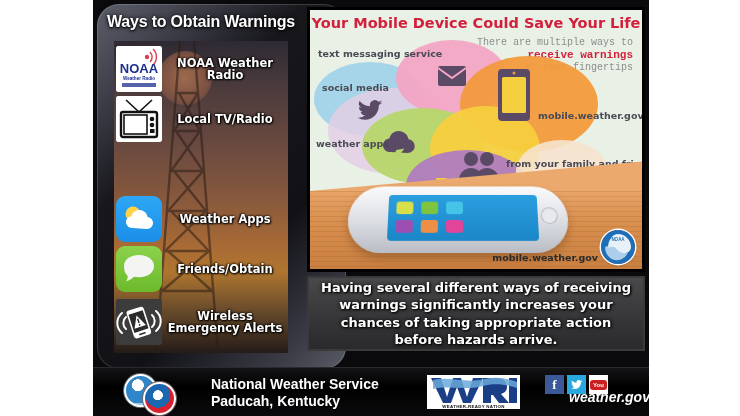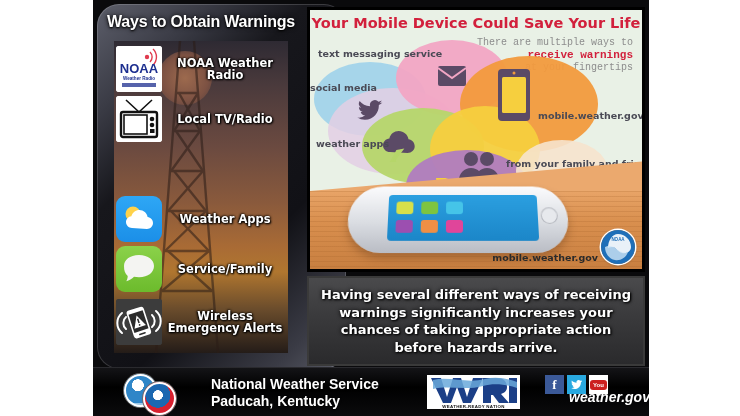--- a/index.html
+++ b/index.html
@@ -72,21 +72,21 @@
   .papp{position:absolute;width:17px;height:13px;border-radius:3px;}
   #phome{position:absolute;right:10px;top:22px;width:17px;height:17px;border-radius:50%;
       background:#e7e9ed;box-shadow:inset 0 0 0 1px #b5b8bf;}
   #pgov{position:absolute;right:44px;bottom:6px;font-family:"DejaVu Sans",sans-serif;
       font-weight:bold;font-size:9.5px;color:#2a2a2a;}
   #noaa-seal{position:absolute;right:7px;bottom:5px;width:34px;height:34px;border-radius:50%;
       background:radial-gradient(circle at 40% 35%,#fff 0 22%,#1f6fb8 23% 100%);
       box-shadow:0 0 0 1.5px #fff,0 1px 3px rgba(0,0,0,.4);overflow:hidden;}
 
   
-  #caption{position:absolute;left:214px;top:276px;width:338px;height:90px;
+  #caption{position:absolute;left:214px;top:276px;width:338px;height:75px;
       border:2px solid #3a3a3a;box-sizing:border-box;
       background:linear-gradient(180deg,#4a4a4c 0%,#3a3a3c 45%,#2a2a2c 100%);
       display:flex;align-items:center;justify-content:flex-end;padding:2px 6px;}
   #caption-text{color:#fff;font-weight:bold;font-size:13px;line-height:17.5px;
       text-align:center;font-family:"DejaVu Sans",sans-serif;
       text-shadow:1px 1px 2px #000,0 0 4px #000;}
 
   
   #footer{position:absolute;left:0;bottom:0;width:556px;height:48px;
       background:linear-gradient(180deg,#141417 0%,#000 40%,#0b0b0d 100%);
@@ -178,21 +178,21 @@
           </div>
           <div class="row-lbl">Weather Apps</div>
         </div>
 
         <div class="row" style="top:204px;height:48px">
           <div class="row-ico ico-msg">
             <svg viewBox="0 0 46 46" width="46" height="46">
               <path d="M23 9c9.4 0 15 5 15 11.1 0 6.2-5.6 11.2-15 11.2-1.7 0-3.4-.2-5-.5-2 1.9-5 3.9-7.6 4.4.6-1.6 1.4-3.6 1.3-5.3C9 27.8 8 24.6 8 20.1 8 14 13.6 9 23 9z" fill="#f4f4f2"></path>
             </svg>
           </div>
-          <div class="row-lbl">Service/Family</div>
+          <div class="row-lbl">Friends/Obtain</div>
         </div>
 
         <div class="row" style="top:256px;height:50px">
           <div class="row-ico ico-wea">
             <svg viewBox="0 0 46 46" width="46" height="46">
               <rect width="46" height="46" fill="#3c3c3c"></rect>
               <g transform="rotate(-18 23 24)">
                 <rect x="14" y="9" width="18" height="29" rx="3" fill="#fff"></rect>
                 <rect x="15.6" y="13" width="14.8" height="19" fill="#2b2b2b"></rect>
                 <path d="M23 16 L29 28 L17 28 Z" fill="#fff"></path>
@@ -254,21 +254,21 @@
         <path d="M17 30c0-7 5.4-12 12-12s12 5 12 12z" fill="#5b4a66"></path>
       </svg>
       <svg style="position:absolute;left:122px;top:168px" width="36" height="30" viewBox="0 0 36 30">
         <circle cx="6" cy="25" r="4" fill="#d2203c"></circle>
         <path d="M6 17a8 8 0 0 1 8 8" stroke="#d2203c" stroke-width="4" fill="none" stroke-linecap="round"></path>
         <path d="M6 9a16 16 0 0 1 16 16" stroke="#f29a3d" stroke-width="4" fill="none" stroke-linecap="round"></path>
         <path d="M6 1a24 24 0 0 1 24 24" stroke="#f6cf3e" stroke-width="4" fill="none" stroke-linecap="round"></path>
       </svg>
 
       <div class="ilab" style="left:8px;top:38px">text messaging service</div>
-      <div class="ilab" style="left:0;top:72px">social media</div>
+      <div class="ilab" style="left:12px;top:72px">social media</div>
       <div class="ilab" style="left:6px;top:128px">weather apps</div>
       <div class="ilab" style="left:228px;top:100px">mobile.weather.gov</div>
       <div class="ilab" style="left:196px;top:148px">from your family and friends</div>
       <div class="ilab" style="left:158px;top:178px">wireless emergency alerts - WEA</div>
 
       <div id="desk-tri"></div>
       <div id="desk"></div>
       <div id="phone">
         <div id="pscreen">
           <div class="papp" style="left:8px;top:7px;background:#d7e04a"></div>

